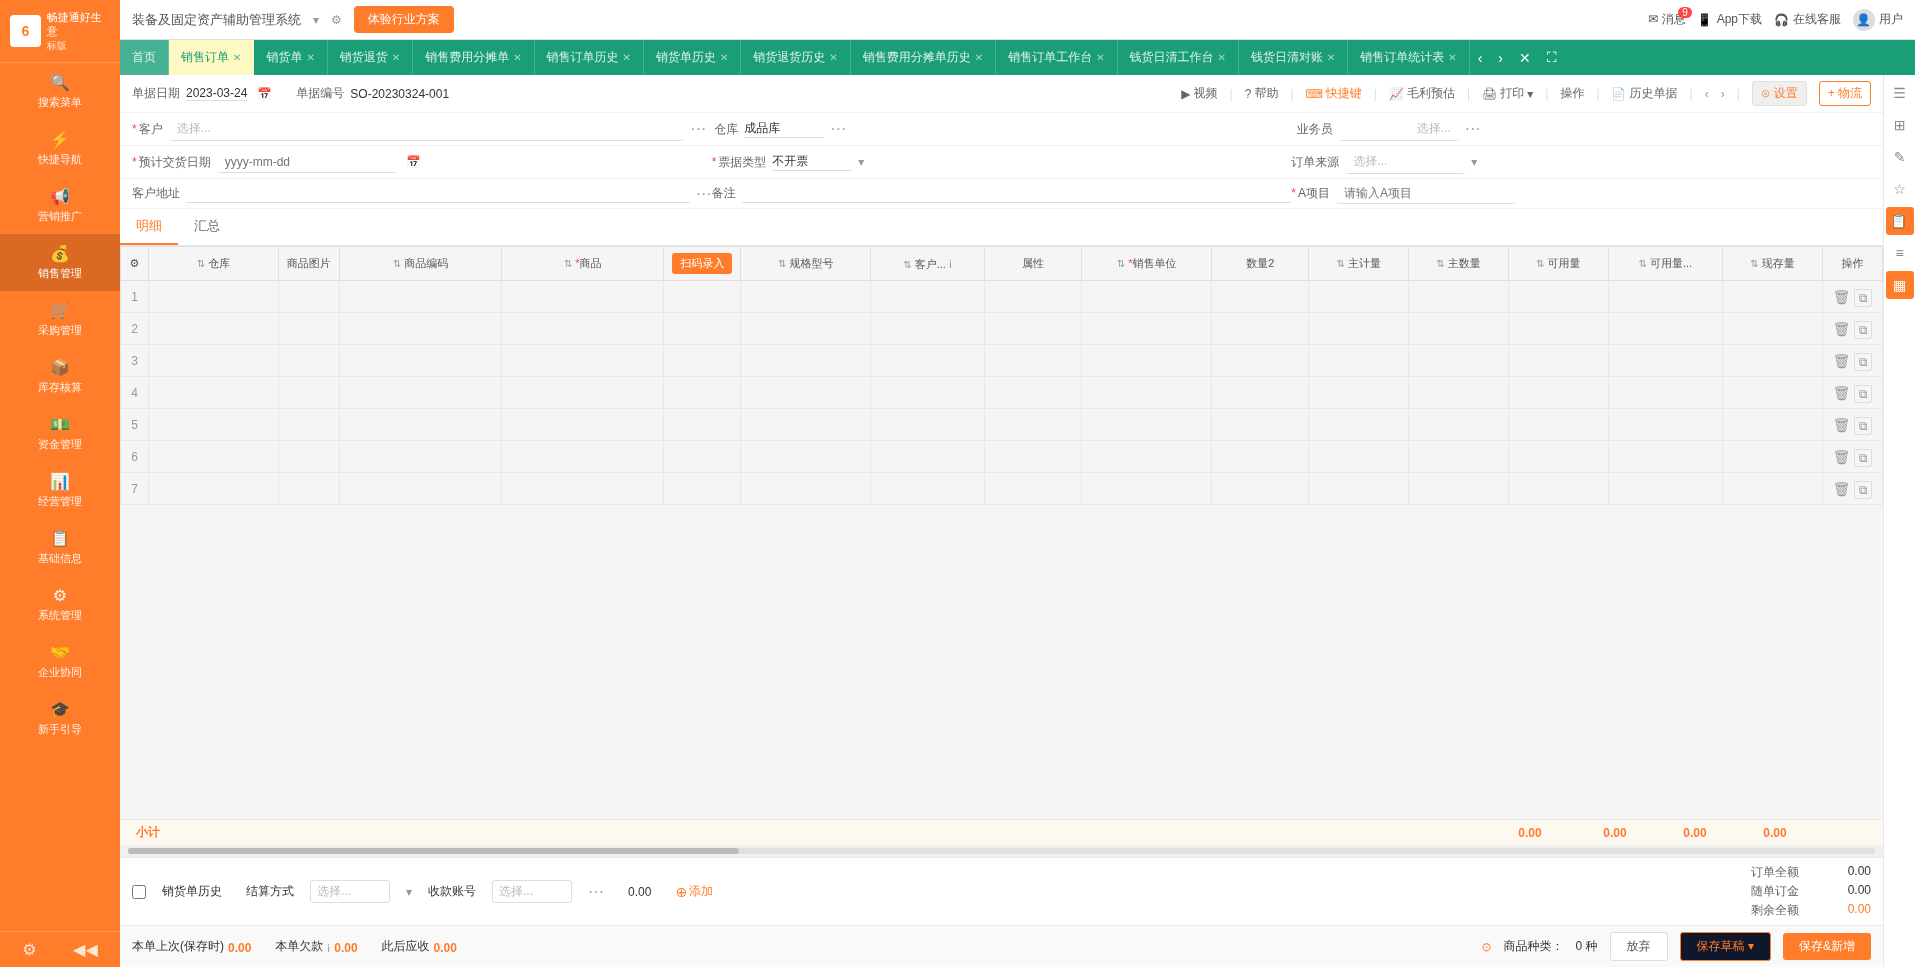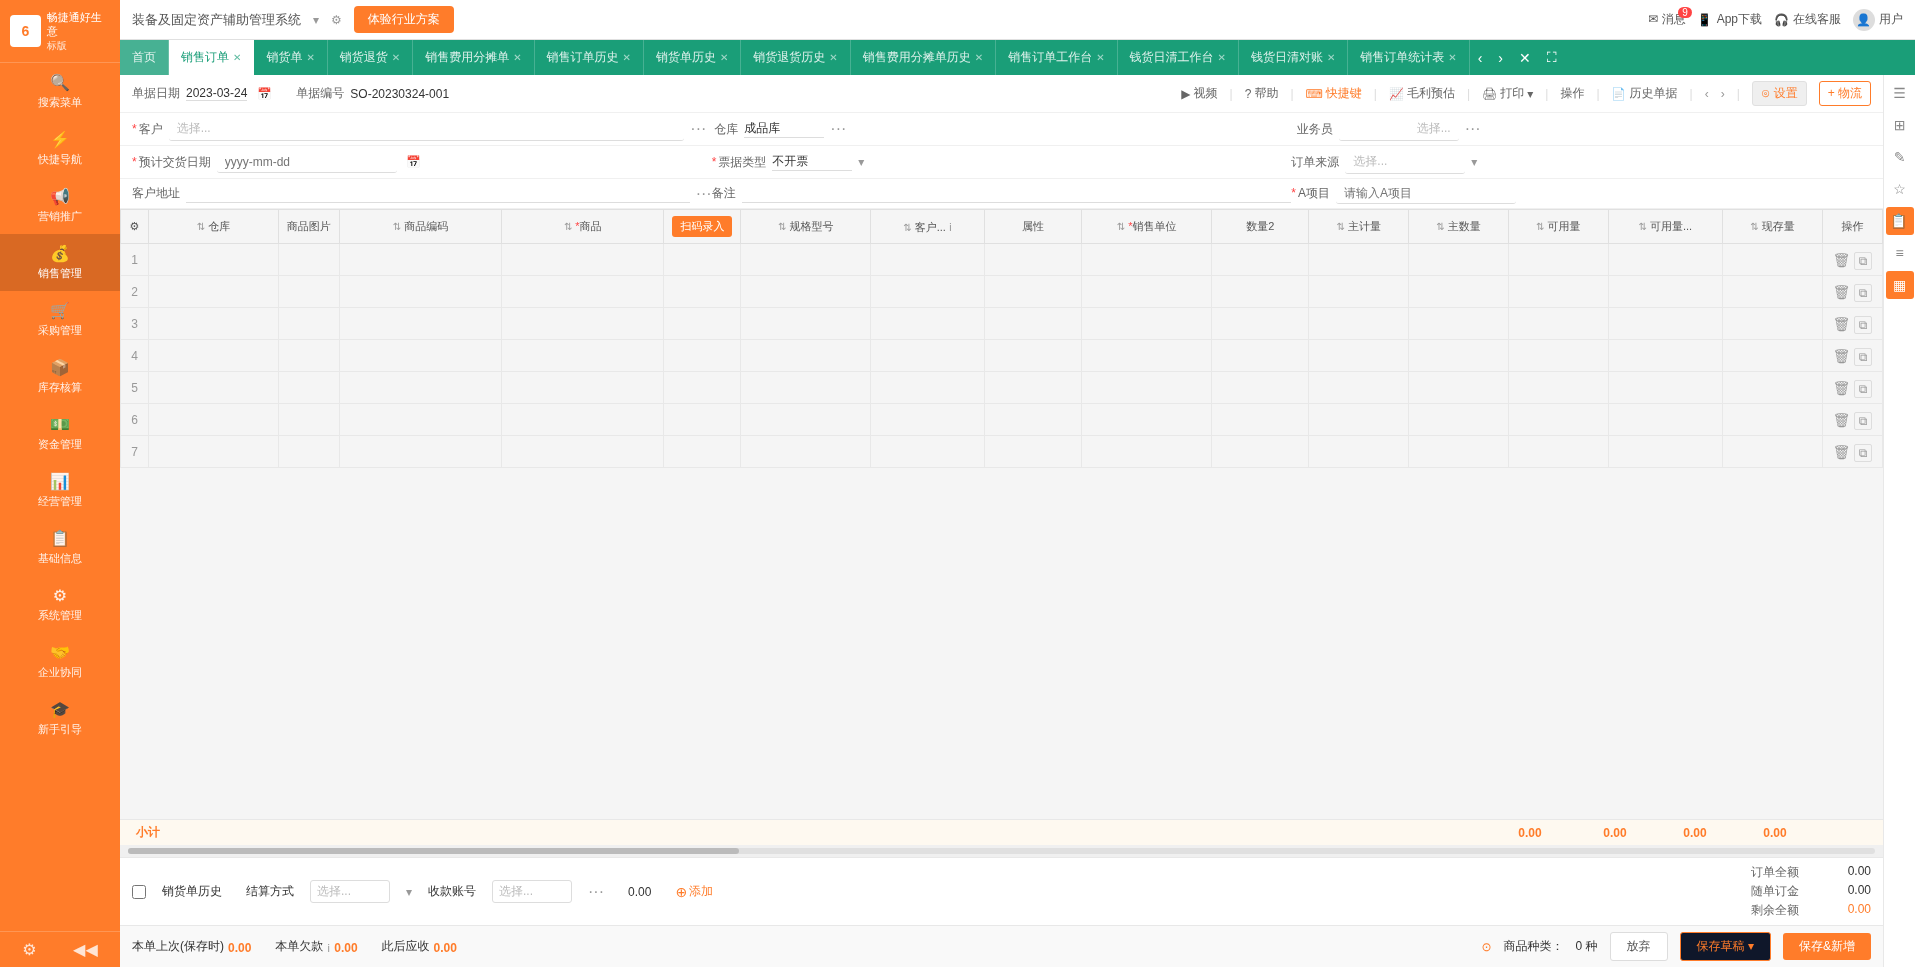--- a/index.html
+++ b/index.html
@@ -28,21 +28,21 @@
     .top-bar-btn { background: #ff7c2a; color: white; border: none; padding: 5px 14px; border-radius: 4px; cursor: pointer; font-size: 12px; }
     .top-bar-right { display: flex; align-items: center; gap: 12px; margin-left: auto; }
     .top-bar-right-item { display: flex; align-items: center; gap: 4px; font-size: 12px; color: #555; cursor: pointer; }
     .badge { background: #ff4444; color: white; border-radius: 10px; padding: 0 4px; font-size: 10px; position: absolute; top: -4px; right: -6px; }
     .badge-wrap { position: relative; display: inline-block; }
     
     
     .tab-bar { height: 35px; background: #1a9e78; display: flex; align-items: center; overflow: hidden; flex-shrink: 0; }
     .tab { padding: 0 12px; height: 35px; display: flex; align-items: center; color: rgba(255,255,255,0.85); cursor: pointer; white-space: nowrap; font-size: 12px; gap: 4px; border-right: 1px solid rgba(255,255,255,0.2); }
     .tab.home { background: rgba(255,255,255,0.2); }
-    .tab.active { background: #ffffff; color: #1a9e78; }
+    .tab.active { background: #fef9c3; color: #1a9e78; }
     .tab-close { font-size: 10px; opacity: 0.7; }
     .tab-nav-btn { color: white; padding: 0 8px; cursor: pointer; font-size: 14px; }
     .form-group { display: flex; align-items: center; gap: 6px; }
     .form-label { color: #666; white-space: nowrap; font-size: 12px; }
     .form-label.required::before { content: '*'; color: #ff4444; margin-right: 2px; }
     .form-value { color: #333; font-size: 12px; }
     .form-input { border: 1px solid #ddd; padding: 3px 8px; border-radius: 3px; font-size: 12px; color: #999; min-width: 100px; }
     .form-input.placeholder { color: #bbb; }
     .form-btn { border: none; background: none; color: #666; cursor: pointer; font-size: 12px; display: flex; align-items: center; gap: 3px; }
     .form-btn.primary { color: #ff7c2a; }
@@ -395,20 +395,28 @@
             <span class="form-label">备注</span>
             <span style="flex:1;border-bottom:1px solid #ddd;min-width:180px;display:inline-block;height:18px;"></span>
           </div>
           <div class="form-group" style="flex:1; min-width:200px;">
             <span class="form-label required">A项目</span>
             <input type="text" class="form-input" style="border-top: none; border-right: none; border-left: none; border-image: initial; border-bottom: 1px solid rgb(221, 221, 221); min-width: 180px;" placeholder="请输入A项目">
           </div>
         </div>
 
 
+        <div class="tab-buttons">
+          <div class="tab-btn active">
+            <span>明细</span>
+          </div>
+          <div class="tab-btn">
+            <span>汇总</span>
+          </div>
+        </div>
 
         <div class="table-wrapper">
           <table>
             <thead>
               <tr>
                 <th class="col-settings">
                   <span>⚙</span>
                 </th>
                 <th class="col-warehouse th-sort">
                   <span style="color:#999;font-size:10px;">⇅</span> 仓库

